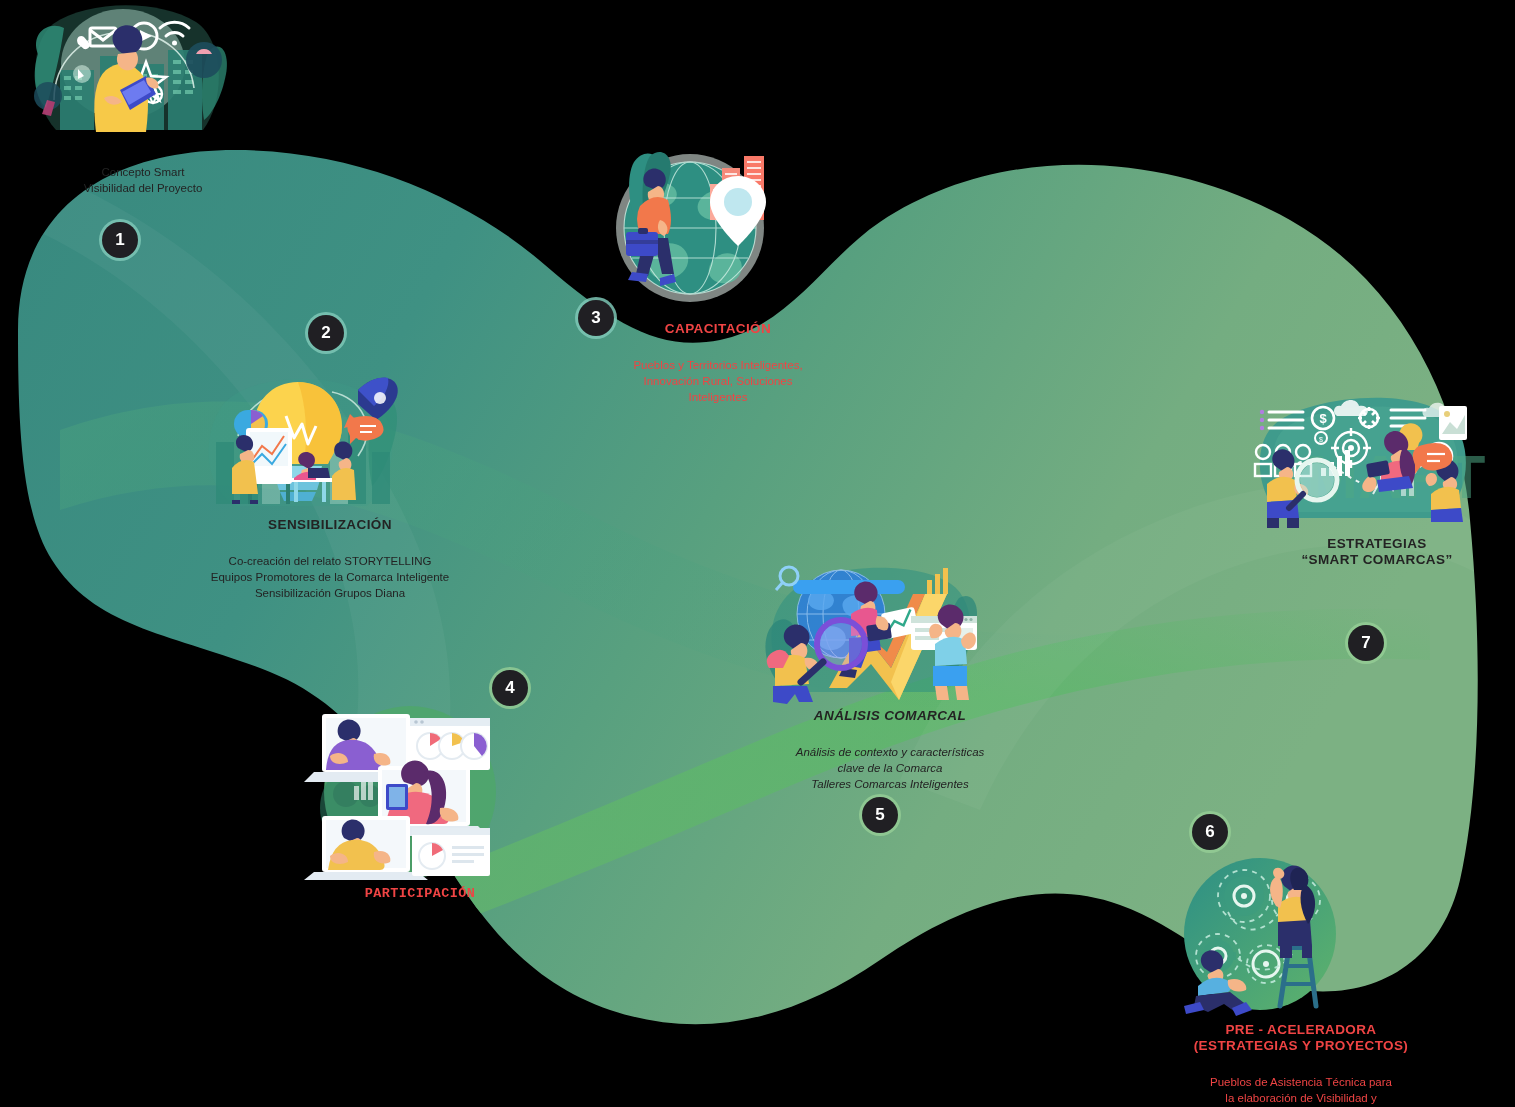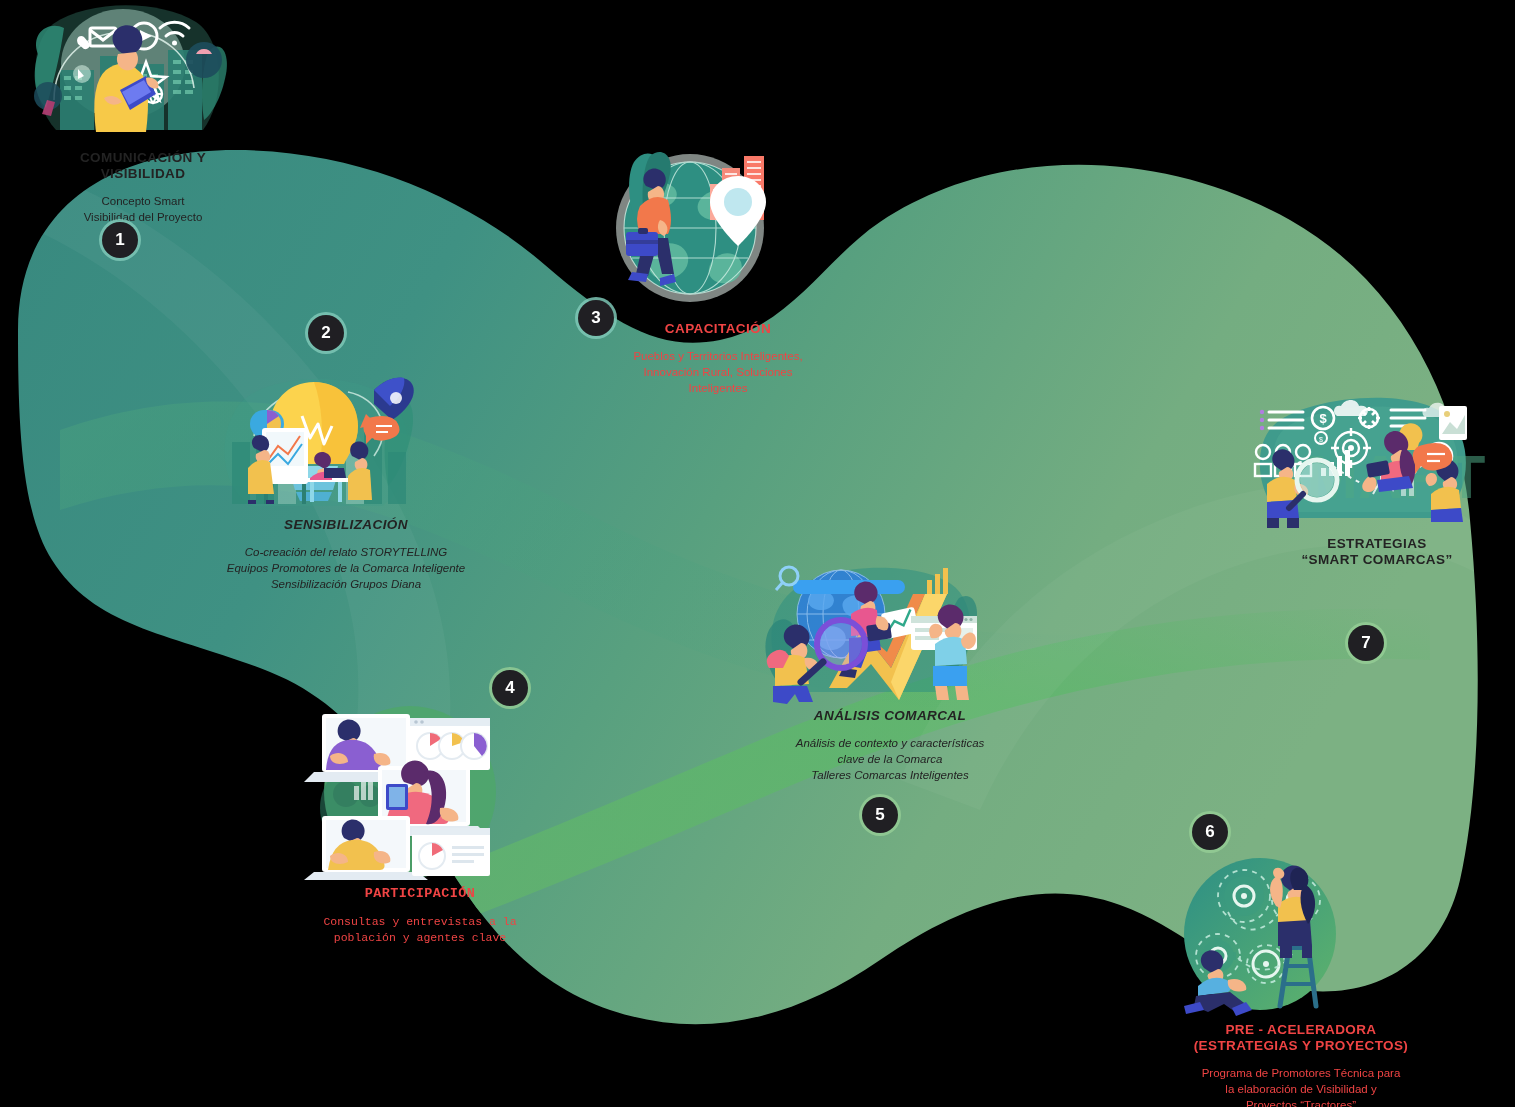--- a/index.html
+++ b/index.html
@@ -6,21 +6,21 @@
   body{width:1515px;height:1107px;overflow:hidden;
        font-family:"Liberation Sans","DejaVu Sans",sans-serif;}
   #stage{position:relative;width:1515px;height:1107px;background:#000;}
   #blobsvg{position:absolute;left:0;top:0;width:1515px;height:1107px;}
 
   
   .step{position:absolute;text-align:center;}
   .illu{position:relative;margin:0 auto;}
   .ttl{font-weight:bold;letter-spacing:.4px;line-height:1.18;
        font-size:13.5px;margin-top:6px;}
-  .sub{font-size:11.5px;line-height:1.38;margin-top:12px;}
+  .sub{font-size:11.5px;line-height:1.38;margin-top:21px;}
   .dark .ttl,.dark .sub{color:#232323;}
   .dim  .ttl,.dim  .sub{color:#ef4444;}
 
   
   .badge{position:absolute;width:36px;height:36px;border-radius:50%;
          background:#201f23;color:#fff;font-size:17px;font-weight:bold;
          display:flex;align-items:center;justify-content:center;
          box-shadow:0 0 0 3px rgba(255,255,255,.18);}
   .badge.ring-t{box-shadow:0 0 0 3px rgba(126,199,182,.85);}
   .badge.ring-g{box-shadow:0 0 0 3px rgba(150,206,150,.8);}
@@ -162,34 +162,30 @@
           <path d="M138 74 c8 -2 14 4 12 10 c-6 2 -12 -2 -12 -10z" fill="#f5b588"></path>
         </g>
         <circle cx="196" cy="56" r="18" fill="#1d4c5c" opacity=".9"></circle>
         <path d="M188 50 a9 9 0 0 1 16 0 z" fill="#f0a0b0"></path>
         <g opacity=".85">
           <circle cx="40" cy="92" r="14" fill="#1d4c5c"></circle>
           <path d="M34 110 l5 -14 l8 2 l-4 14 z" fill="#c0407a"></path>
         </g>
       </svg>
     </div>
-    <div class="ttl">
-      <span>COMUNICACIÓN Y</span><br>
-      <span>VISIBILIDAD</span>
-    </div>
     <div class="sub">
       <span>Concepto Smart</span><br>
       <span>Visibilidad del Proyecto</span>
     </div>
   </div>
   <div class="badge ring-t" style="left:102px;top:222px;">
     <span>1</span>
   </div>
 
-  <div class="step dark" style="left:198px;top:366px;width:296px;font-style:italic;">
+  <div class="step dark" style="left:182px;top:366px;width:296px;">
     <div class="illu">
       <svg class="art" width="230" height="145" viewBox="0 0 230 145">
         <path d="M40 40 C16 76 26 128 56 140 L184 140 C214 120 220 60 192 34 C160 4 66 6 40 40Z" fill="#3f9c86" opacity=".35"></path>
         <path d="M196 36 c14 -10 22 6 18 28 c-4 22 -14 46 -24 56 c-6 -30 -4 -66 6 -84z" fill="#2e8f77" opacity=".65"></path>
         <g fill="#2e8a78" opacity=".75">
           <rect x="34" y="76" width="18" height="62"></rect>
             <rect x="58" y="60" width="18" height="78"></rect>
           <rect x="166" y="66" width="18" height="72"></rect>
             <rect x="190" y="86" width="18" height="52"></rect>
         </g>
@@ -418,24 +414,20 @@
               <rect x="152" y="146" width="32" height="3"></rect>
               <rect x="152" y="153" width="32" height="3"></rect>
             <rect x="152" y="160" width="22" height="3"></rect>
             </g>
         </g>
       </svg>
     </div>
     <div class="ttl">
       <span>PARTICIPACIÓN</span>
     </div>
-    <div class="sub">
-      <span>Consultas y entrevistas a la</span><br>
-      <span>población y agentes clave</span>
-    </div>
   </div>
   <div class="badge ring-g" style="left:492px;top:670px;">
     <span>4</span>
   </div>
 
   <div class="step dark" style="left:745px;top:552px;width:290px;font-style:italic;">
     <div class="illu">
       <svg class="art" width="250" height="150" viewBox="0 0 250 150">
         <path d="M42 44 C16 72 24 122 56 140 L196 140 C228 120 238 54 206 32 C168 6 70 12 42 44Z" fill="#2f8f80" opacity=".55"></path>
         <path d="M24 78 c10 -18 26 -12 28 6 c2 18 -6 40 -16 50 c-14 -14 -20 -40 -12 -56z" fill="#2d8779" opacity=".8"></path>
@@ -591,21 +583,21 @@
           <path d="M62 152 l14 -6 l6 8 l-16 6z" fill="#3d4ac8"></path>
           <path d="M58 124 c12 -4 20 4 18 10 c-10 4 -20 0 -18 -10z" fill="#f5b588"></path>
         </g>
       </svg>
     </div>
     <div class="ttl">
       <span>PRE - ACELERADORA</span><br>
       <span>(ESTRATEGIAS Y PROYECTOS)</span>
     </div>
     <div class="sub">
-      <span>Programa de Promotores Técnica para</span><br>
+      <span>Pueblos de Asistencia Técnica para</span><br>
       <span>la elaboración de Visibilidad y</span><br>
       <span>Proyectos “Tractores”</span>
     </div>
   </div>
   <div class="badge ring-g" style="left:1192px;top:814px;">
     <span>6</span>
   </div>
 
   <div class="step dark" style="left:1243px;top:390px;width:268px;">
     <div class="illu">

